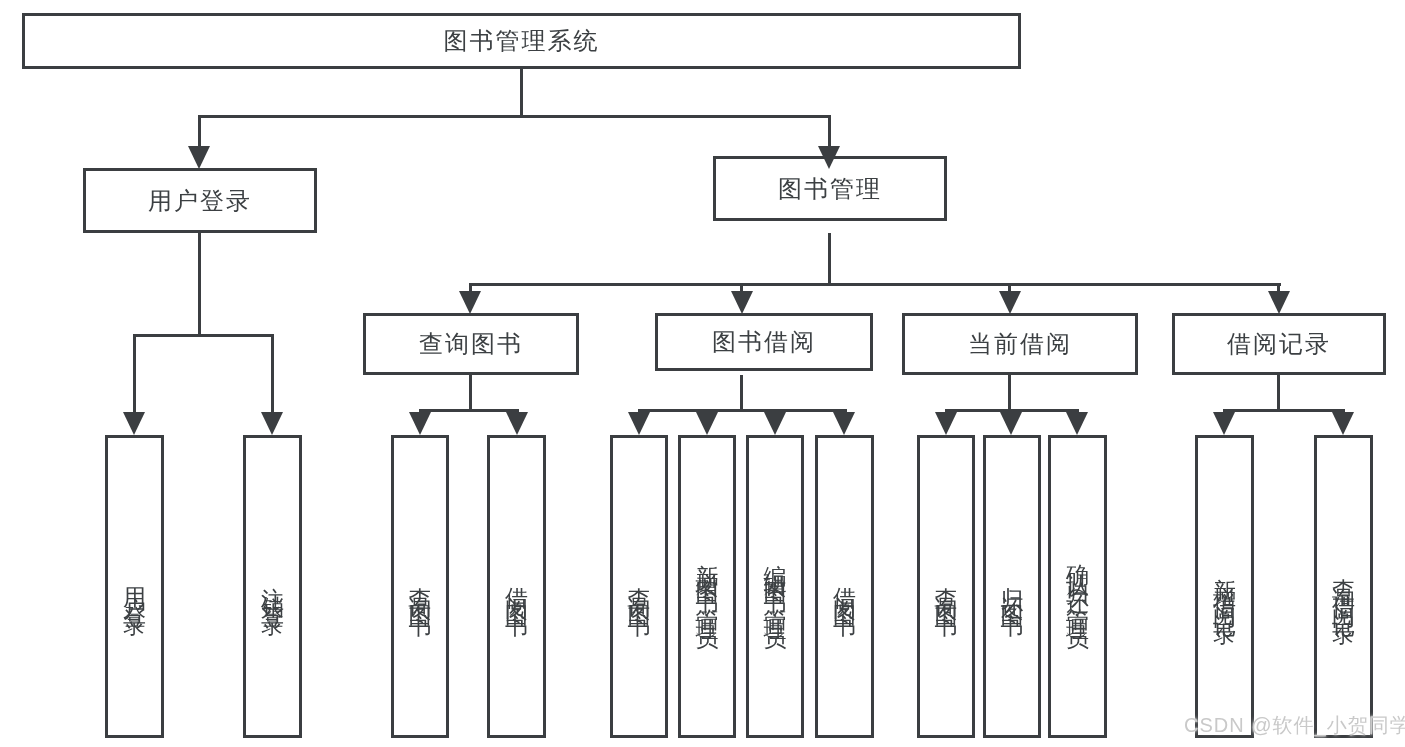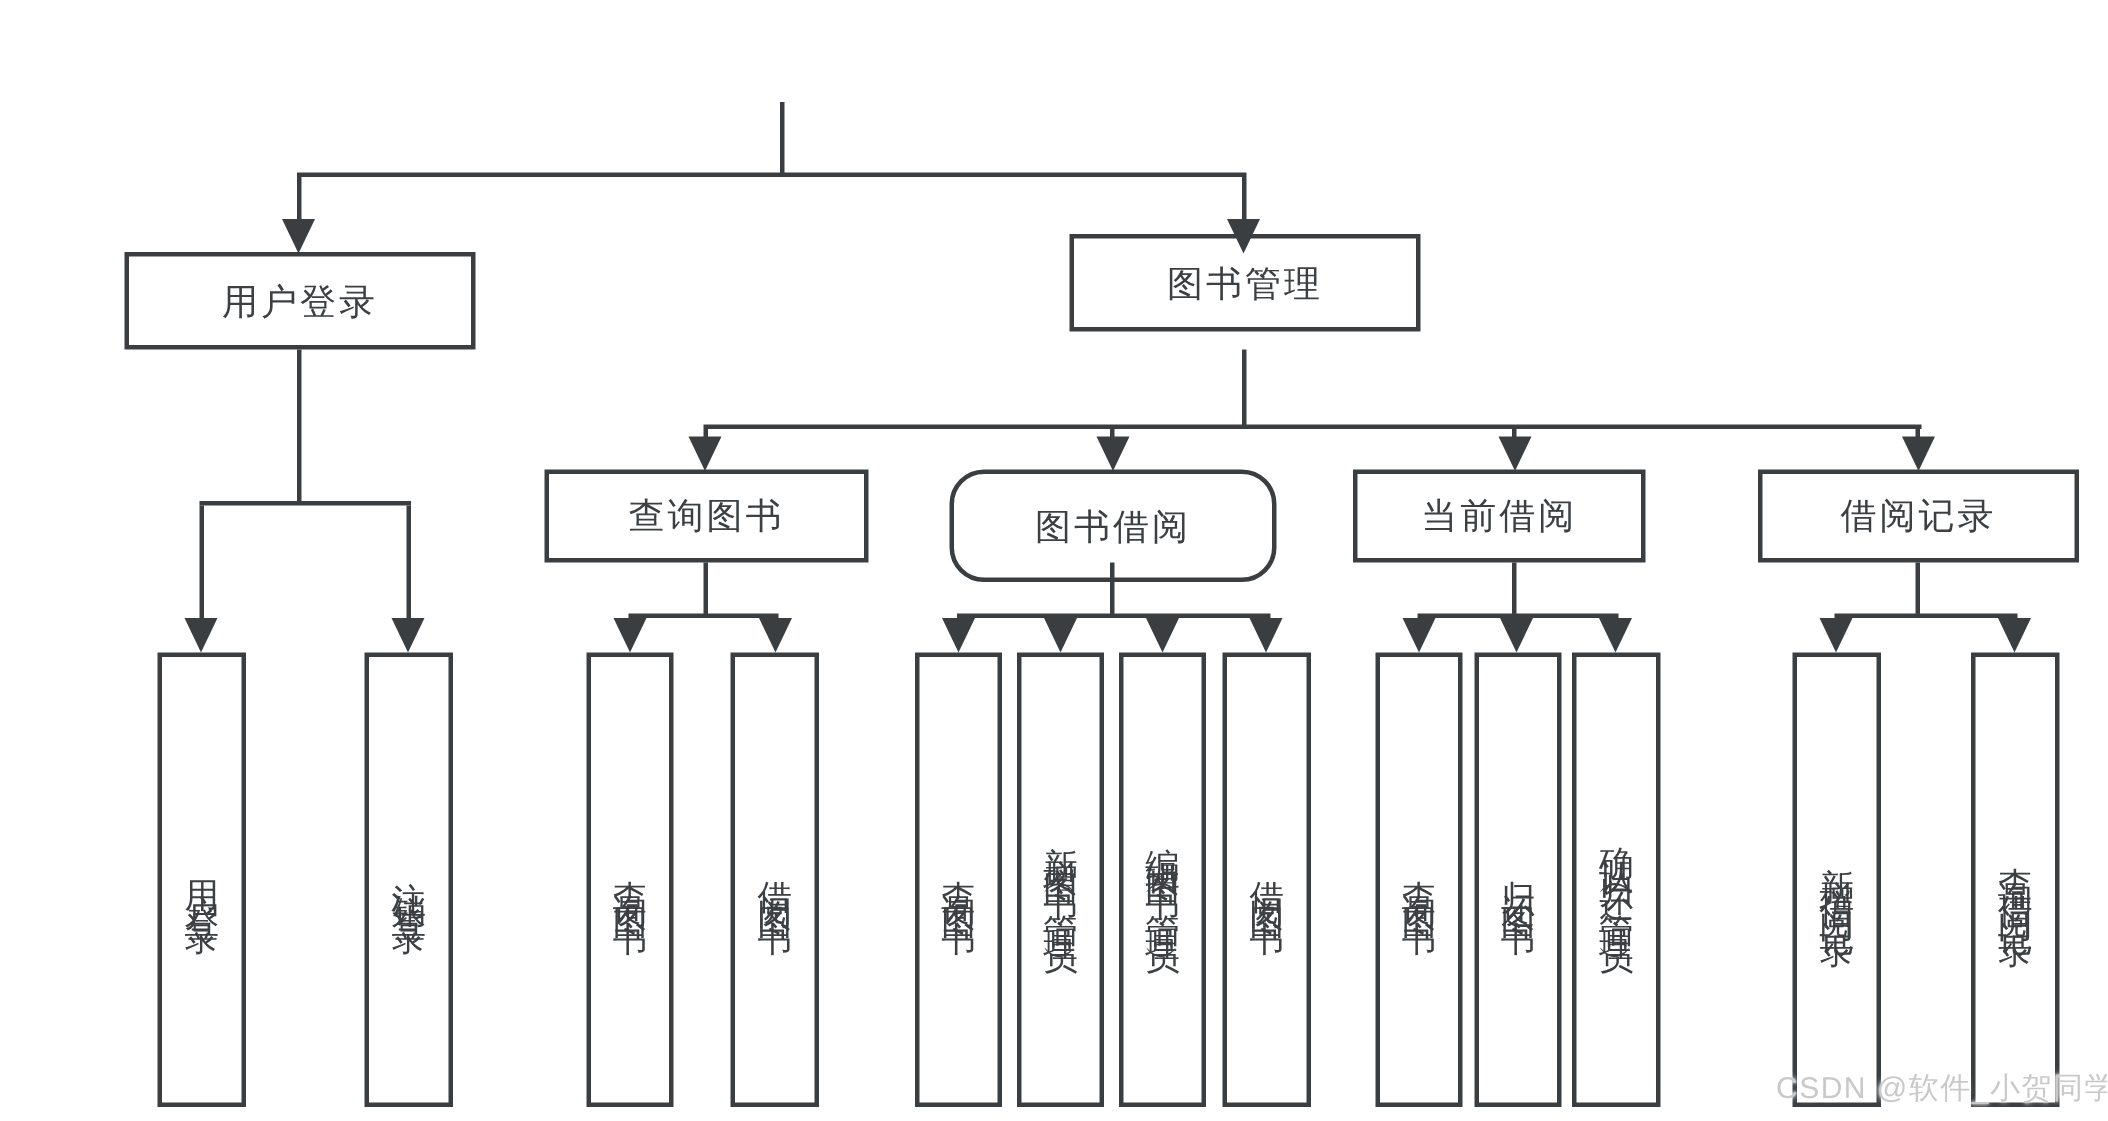--- a/index.html
+++ b/index.html
@@ -61,38 +61,41 @@
     text-shadow:0 0 2px #fff,0 0 4px #fff;
     white-space:nowrap;
     z-index:5;
   }
 </style>
 </head>
 <body>
 
 <div class="canvas">
 
+  <div class="box" style="left:22px;top:13px;width:999px;height:56px;">
+    <span class="hlabel">图书管理系统</span>
+  </div>
 
   <div class="box" style="left:83px;top:168px;width:234px;height:65px;">
     <span class="hlabel">用户登录</span>
   </div>
 
   <div class="box" style="left:713px;top:156px;width:234px;height:65px;">
     <span class="hlabel">图书管理</span>
   </div>
 
   <div class="box" style="left:363px;top:313px;width:216px;height:62px;">
     <span class="hlabel">查询图书</span>
   </div>
 
-  <div class="box" style="left:633px;top:313px;width:218px;height:75px;border-radius:23px;">
+  <div class="box" style="left:655px;top:313px;width:218px;height:58px;">
     <span class="hlabel">图书借阅</span>
   </div>
 
-  <div class="box" style="left:902px;top:313px;width:195px;height:62px;">
+  <div class="box" style="left:902px;top:313px;width:236px;height:62px;">
     <span class="hlabel">当前借阅</span>
   </div>
 
   <div class="box" style="left:1172px;top:313px;width:214px;height:62px;">
     <span class="hlabel">借阅记录</span>
   </div>
 
   <div class="box" style="left:105px;top:435px;width:59px;height:303px;">
     <span class="vlabel">用户登录</span>
   </div>

